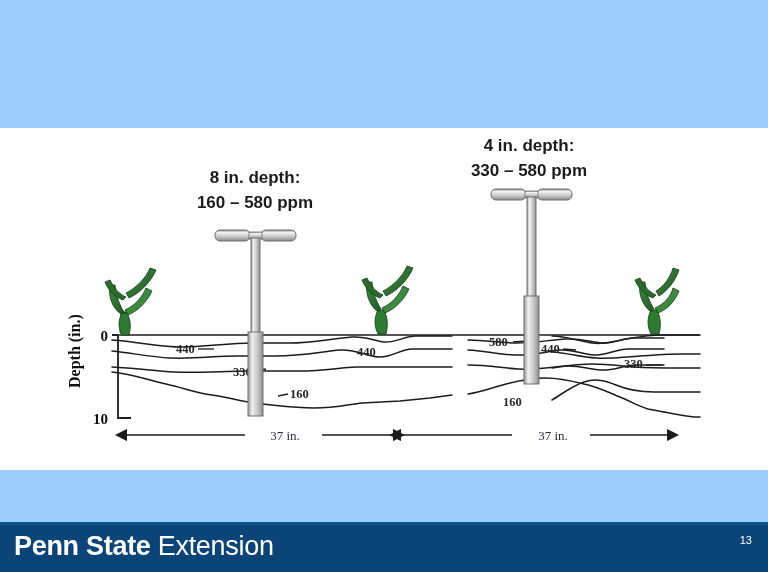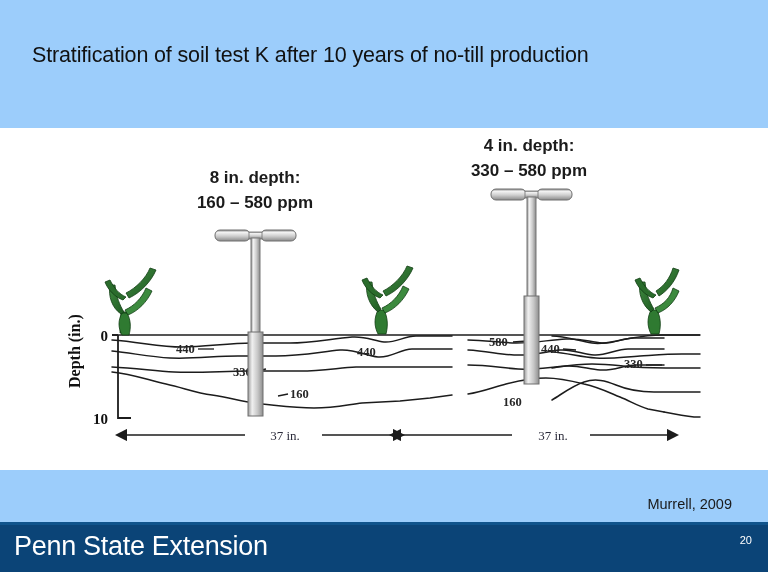--- a/index.html
+++ b/index.html
@@ -91,21 +91,21 @@
   .brand {
     position: absolute;
     left: 14px;
     top: 9px;
     font-family: "Liberation Sans", sans-serif;
     font-size: 27px;
     color: #ffffff;
     letter-spacing: -0.3px;
     white-space: nowrap;
   }
-  .brand .brand-light { font-weight: 400; }
+  .brand .brand-light { font-weight: 700; }
   .brand .brand-bold { font-weight: 400; }
   .page-number {
     position: absolute;
     right: 16px;
     top: 12px;
     font-family: "Liberation Sans", sans-serif;
     font-size: 11px;
     color: #ffffff;
   }
   
@@ -138,23 +138,20 @@
     font-size: 13px;
     font-weight: 400;
     fill: #2b2b3a;
   }
 </style>
 </head>
 <body>
 
 <div class="slide">
 
-  <div class="header-band">
-    <div class="slide-title">Stratification of soil test K after 10 years of no-till production</div>
-  </div>
 
   <div class="figure-panel">
     <svg class="figure-svg" width="768" height="342" viewBox="0 0 768 342">
 
       <defs>
         <linearGradient id="metalH" x1="0" y1="0" x2="0" y2="1">
           <stop offset="0%" stop-color="#8f8f8f"></stop>
           <stop offset="22%" stop-color="#f2f2f2"></stop>
           <stop offset="55%" stop-color="#cfcfcf"></stop>
           <stop offset="100%" stop-color="#8a8a8a"></stop>
@@ -313,25 +310,22 @@
         <line x1="322" y1="307" x2="394" y2="307" stroke="#1c1c1c" stroke-width="1.4" marker-end="url(#arrR)"></line>
 
         <line x1="400" y1="307" x2="512" y2="307" stroke="#1c1c1c" stroke-width="1.4" marker-start="url(#arrL)"></line>
         <text class="dim" x="553" y="312" text-anchor="middle">37 in.</text>
         <line x1="590" y1="307" x2="668" y2="307" stroke="#1c1c1c" stroke-width="1.4" marker-end="url(#arrR)"></line>
       </g>
 
     </svg>
   </div>
 
-  <div class="citation-band">
-    <div class="citation">Murrell, 2009</div>
-  </div>
 
   <div class="footer-band">
     <div class="stripe"></div>
     <div class="brand">
       <span class="brand-light">Penn State</span><span>&nbsp;</span><span class="brand-bold">Extension</span>
     </div>
-    <div class="page-number">20</div>
+    <div class="page-number">13</div>
   </div>
 
 </div>
 
 </body></html>

